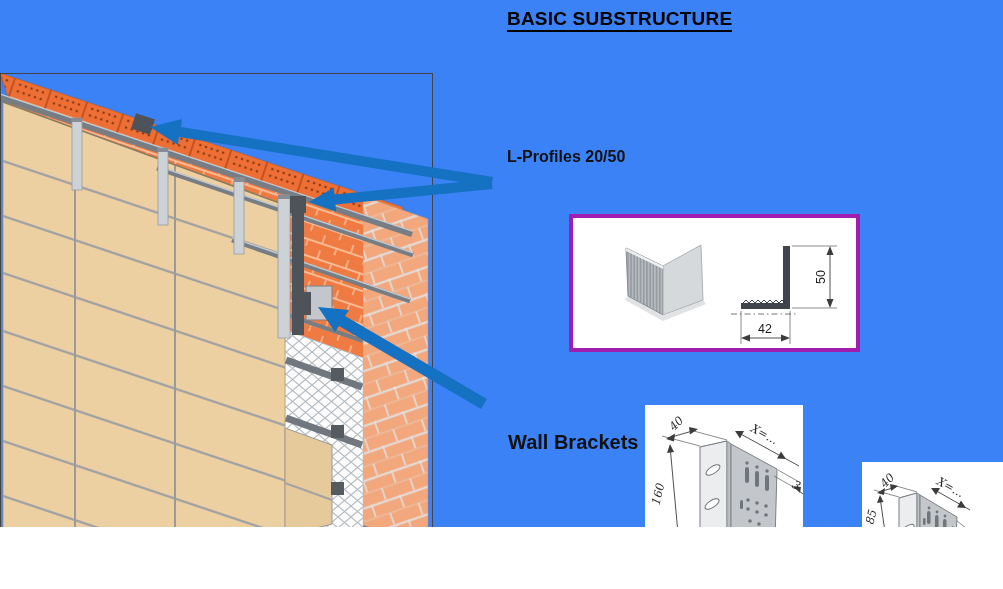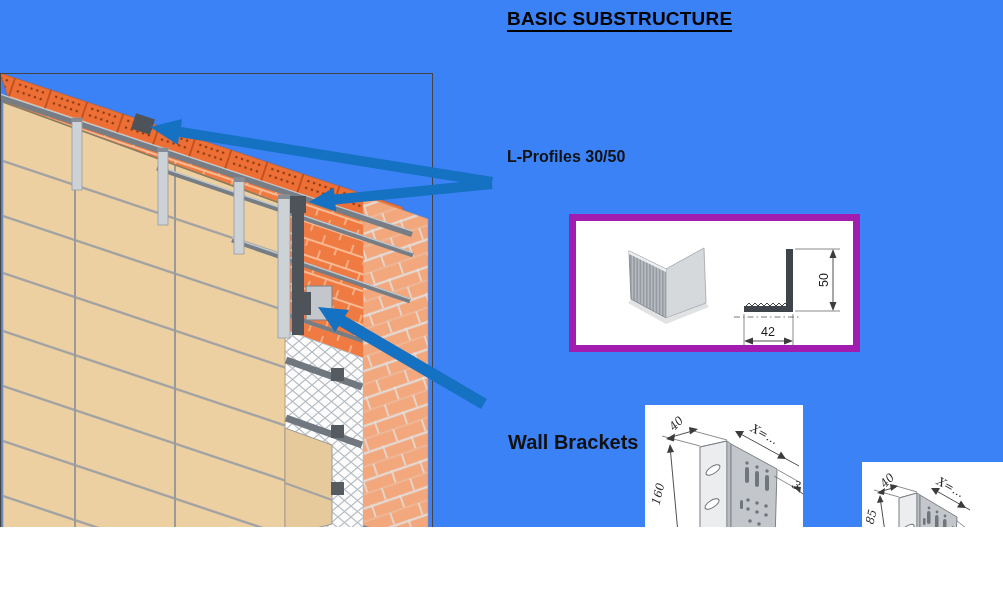--- a/index.html
+++ b/index.html
@@ -6,38 +6,38 @@
   .canvas{position:relative;width:1003px;height:527px;background:#3b82f6;overflow:hidden;
           font-family:"Liberation Sans",sans-serif;}
   .title{position:absolute;left:507px;top:8px;font-size:19px;font-weight:bold;color:#000;
          border-bottom:2px solid #000;padding-bottom:0px;letter-spacing:.2px;}
   .callout-label{position:absolute;font-weight:bold;color:#111;}
   .lp-label{left:507px;top:148px;font-size:16px;}
   .wb-label{left:508px;top:431px;font-size:20px;}
   .illus{position:absolute;left:0;top:68px;}
   .overlay{position:absolute;left:0;top:0;pointer-events:none;}
   .lbox{position:absolute;left:569px;top:214px;width:291px;height:138px;background:#fff;
-        border:7px solid #a21caf;box-sizing:border-box;}
+        border:4px solid #a21caf;box-sizing:border-box;}
   .lbox svg{position:absolute;left:-1px;top:-1px;}
   .brkL{position:absolute;left:645px;top:405px;width:158px;height:178px;background:#fff;}
   .brkS{position:absolute;left:862px;top:462px;width:141px;height:127px;background:#fff;}
   .dim-sans{font-family:"Liberation Sans",sans-serif;font-size:12.5px;fill:#1a1a1a;}
   .dim-draft{font-family:"DejaVu Serif",serif;font-style:italic;font-size:11.5px;fill:#2a2a2a;}
   .dline{stroke:#3c3c3c;stroke-width:0.9;fill:none;}
   .dthin{stroke:#5a5a5a;stroke-width:0.7;fill:none;}
   .dhead{fill:#3c3c3c;}
 </style>
 </head>
 <body>
 
 <div class="canvas">
 
   <div class="title">BASIC SUBSTRUCTURE</div>
 
-  <div class="callout-label lp-label">L-Profiles 30/50</div>
+  <div class="callout-label lp-label">L-Profiles 20/50</div>
   <div class="callout-label wb-label">Wall Brackets</div>
 
   <svg class="illus" width="434" height="521" viewBox="0 68 434 521">
     <defs>
       <pattern id="patTop" width="38" height="22" patternUnits="userSpaceOnUse" patternTransform="rotate(18.5)">
         <rect width="38" height="22" fill="#ee6f35"></rect>
         <line x1="0" y1="1.5" x2="38" y2="1.5" stroke="#f7b185" stroke-width="2.4"></line>
         <line x1="1" y1="0" x2="1" y2="22" stroke="#c2521f" stroke-width="2"></line>
         <circle cx="8" cy="8" r="1.3" fill="#8a3c12"></circle>
           <circle cx="14" cy="8" r="1.3" fill="#8a3c12"></circle>

